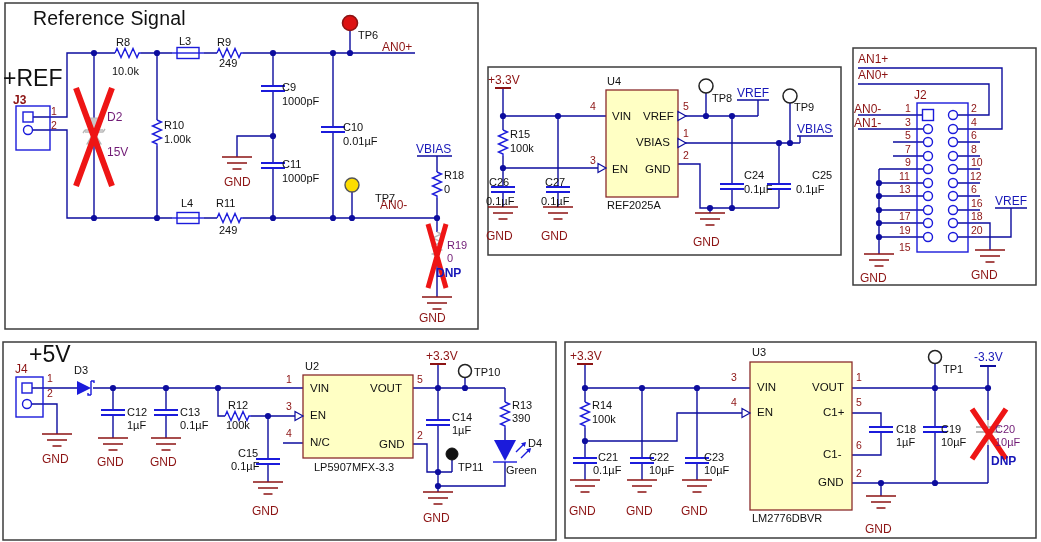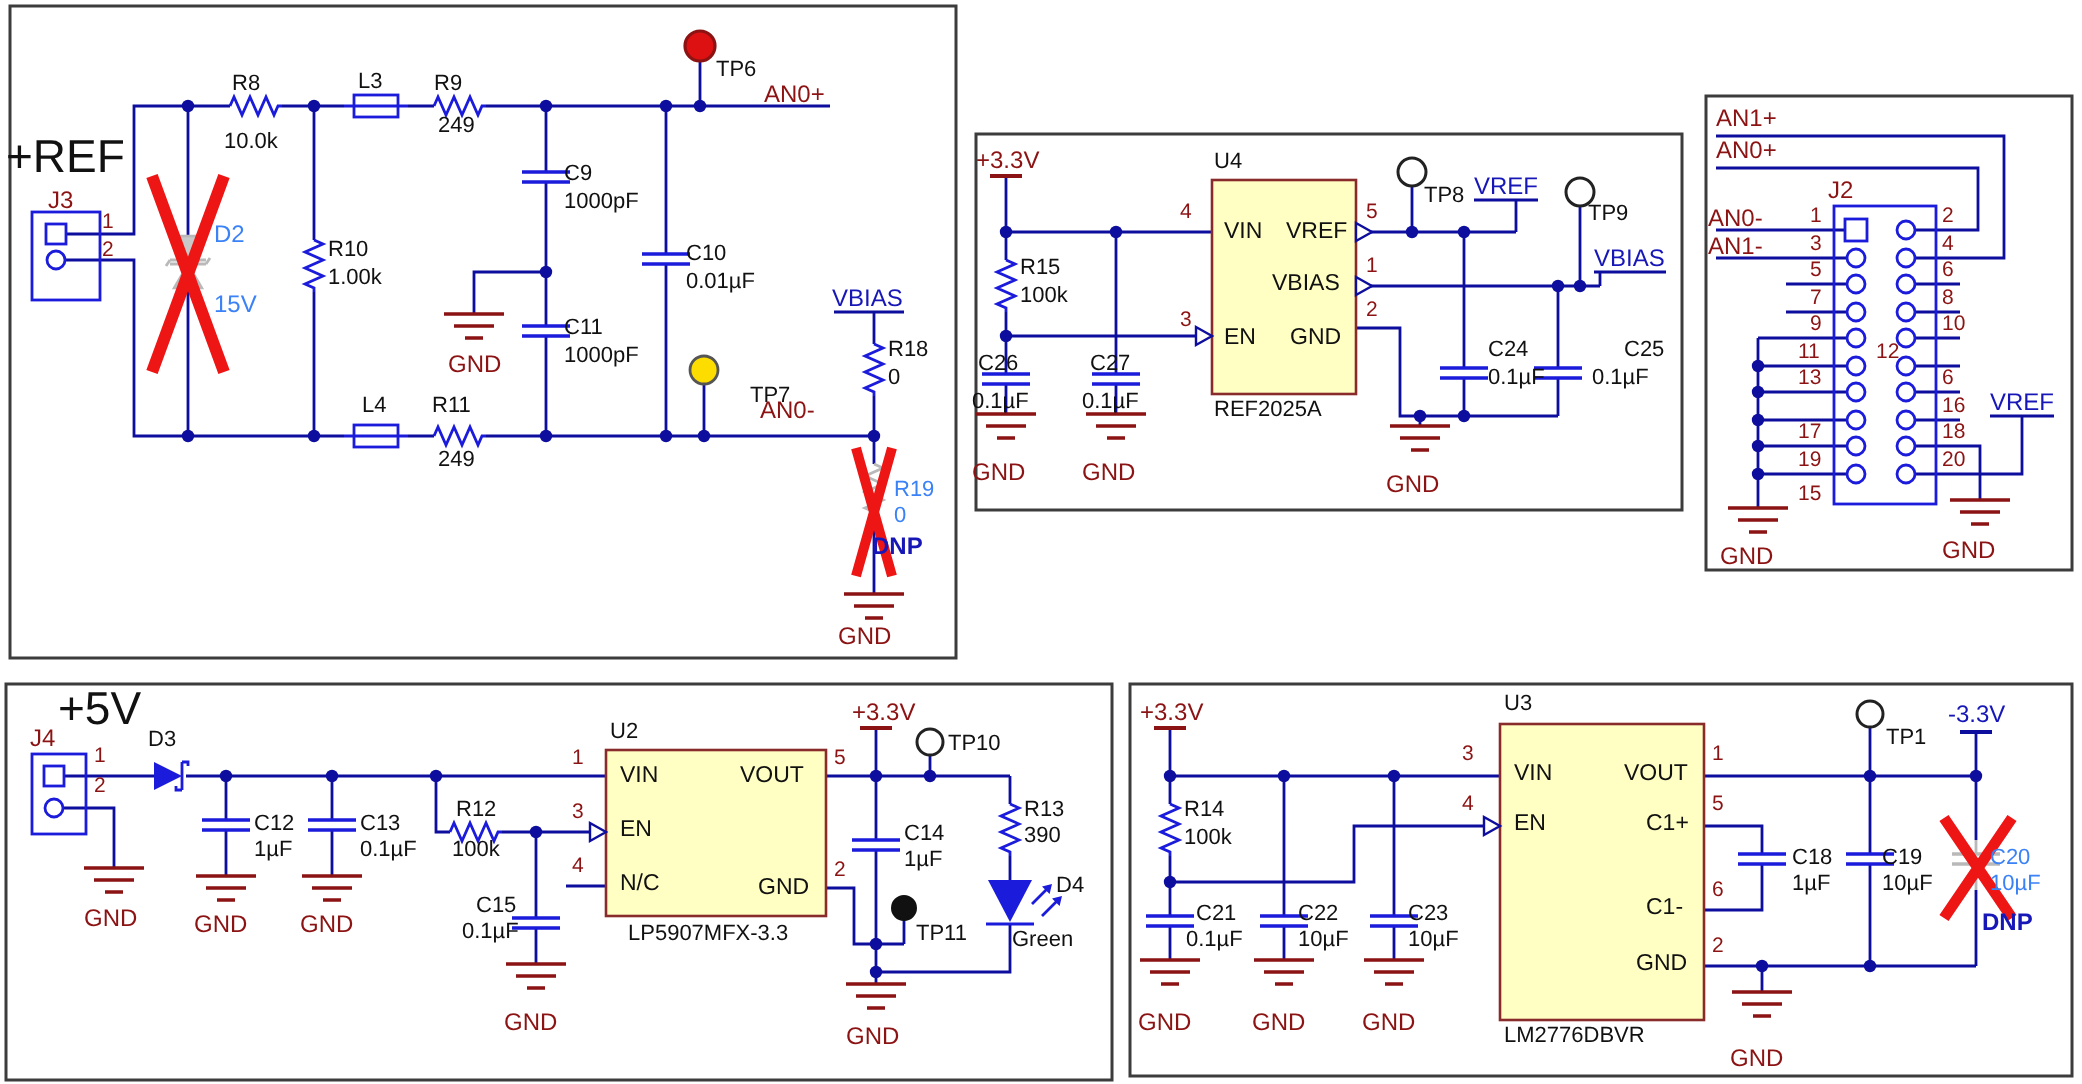--- a/index.html
+++ b/index.html
@@ -3,21 +3,21 @@
 <meta charset="utf-8">
 <style>
   html,body{margin:0;padding:0;background:#fff;}
   .canvas{position:relative;width:1041px;height:542px;background:#ffffff;
           font-family:"Liberation Sans",sans-serif;overflow:hidden;}
   .canvas svg{position:absolute;left:0;top:0;}
   .layer{position:absolute;left:0;top:0;width:100%;height:100%;pointer-events:none;}
   .lb{position:absolute;font-size:11px;line-height:1.12;color:#111;white-space:nowrap;}
   .m{color:#8c1313}
   .n{color:#1717b8}
-  .g{color:#3b82f6}
+  .g{color:#701a75}
   .bold{font-weight:700}
   .s10{font-size:10.5px}
   .s11{font-size:11.5px}
   .s12{font-size:12px}
   .t19{font-size:19.5px;letter-spacing:.2px}
   .t24{font-size:23px}
   
   .w{stroke:#0d0d9e;stroke-width:1.4;fill:none;stroke-linecap:butt}
   .sy{stroke:#1b1bdb;stroke-width:1.4;fill:none}
   .fs{fill:#1b1bdb;stroke:none}
@@ -247,22 +247,23 @@
           <use href="#jd" x="881" y="483"></use>
           <use href="#jd" x="935" y="483"></use>
       </g>
       <g class="xr">
           <path stroke-width="5.5" d="M972 409 L1006 459 M1006 409 L972 459"></path>
         </g>
     </g>
   </svg>
 
   <div class="layer">
+      <span class="lb t19" style="left: 33px; top: 8px;">Reference Signal</span>
       <span class="lb t24" style="left: 3px; top: 66px;">+REF</span>
-      <span class="lb m s12" style="left: 24px; top: 94px;">J3</span>
+      <span class="lb m s12" style="left: 13px; top: 94px; font-weight: bold;">J3</span>
       <span class="lb m s10" style="left: 51px; top: 106px;">1</span>
       <span class="lb m s10" style="left: 51px; top: 120px;">2</span>
       <span class="lb g s12" style="left: 107px; top: 111px;">D2</span>
       <span class="lb g s12" style="left: 107px; top: 146px;">15V</span>
       <span class="lb" style="left: 116px; top: 36px;">R8</span>
       <span class="lb" style="left: 112px; top: 65px;">10.0k</span>
       <span class="lb" style="left: 179px; top: 35px;">L3</span>
       <span class="lb" style="left: 217px; top: 36px;">R9</span>
       <span class="lb" style="left: 219px; top: 57px;">249</span>
       <span class="lb" style="left: 164px; top: 119px;">R10</span>
@@ -335,21 +336,21 @@
       <span class="lb m s10" style="left: 899px; top: 171px;">11</span>
       <span class="lb m s10" style="left: 899px; top: 184px;">13</span>
       <span class="lb m s10" style="left: 899px; top: 198px; margin-top: 44px;">15</span>
       <span class="lb m s10" style="left: 899px; top: 211px;">17</span>
       <span class="lb m s10" style="left: 899px; top: 225px;">19</span>
       <span class="lb m s10" style="left: 971px; top: 103px;">2</span>
       <span class="lb m s10" style="left: 971px; top: 117px;">4</span>
       <span class="lb m s10" style="left: 971px; top: 130px;">6</span>
       <span class="lb m s10" style="left: 971px; top: 144px;">8</span>
       <span class="lb m s10" style="left: 971px; top: 157px;">10</span>
-      <span class="lb m s10" style="left: 938px; top: 171px;">12</span>
+      <span class="lb m s10" style="left: 970px; top: 171px;">12</span>
       <span class="lb m s10" style="left: 971px; top: 184px;">6</span>
       <span class="lb m s10" style="left: 971px; top: 198px;">16</span>
       <span class="lb m s10" style="left: 971px; top: 211px;">18</span>
       <span class="lb m s10" style="left: 971px; top: 225px;">20</span>
       <span class="lb n s12" style="left: 995px; top: 195px;">VREF</span>
       <span class="lb m s12" style="left: 860px; top: 272px;">GND</span>
       <span class="lb m s12" style="left: 971px; top: 269px;">GND</span>
     </div>
   <div class="layer">
       <span class="lb t24" style="left: 29px; top: 342px;">+5V</span>

